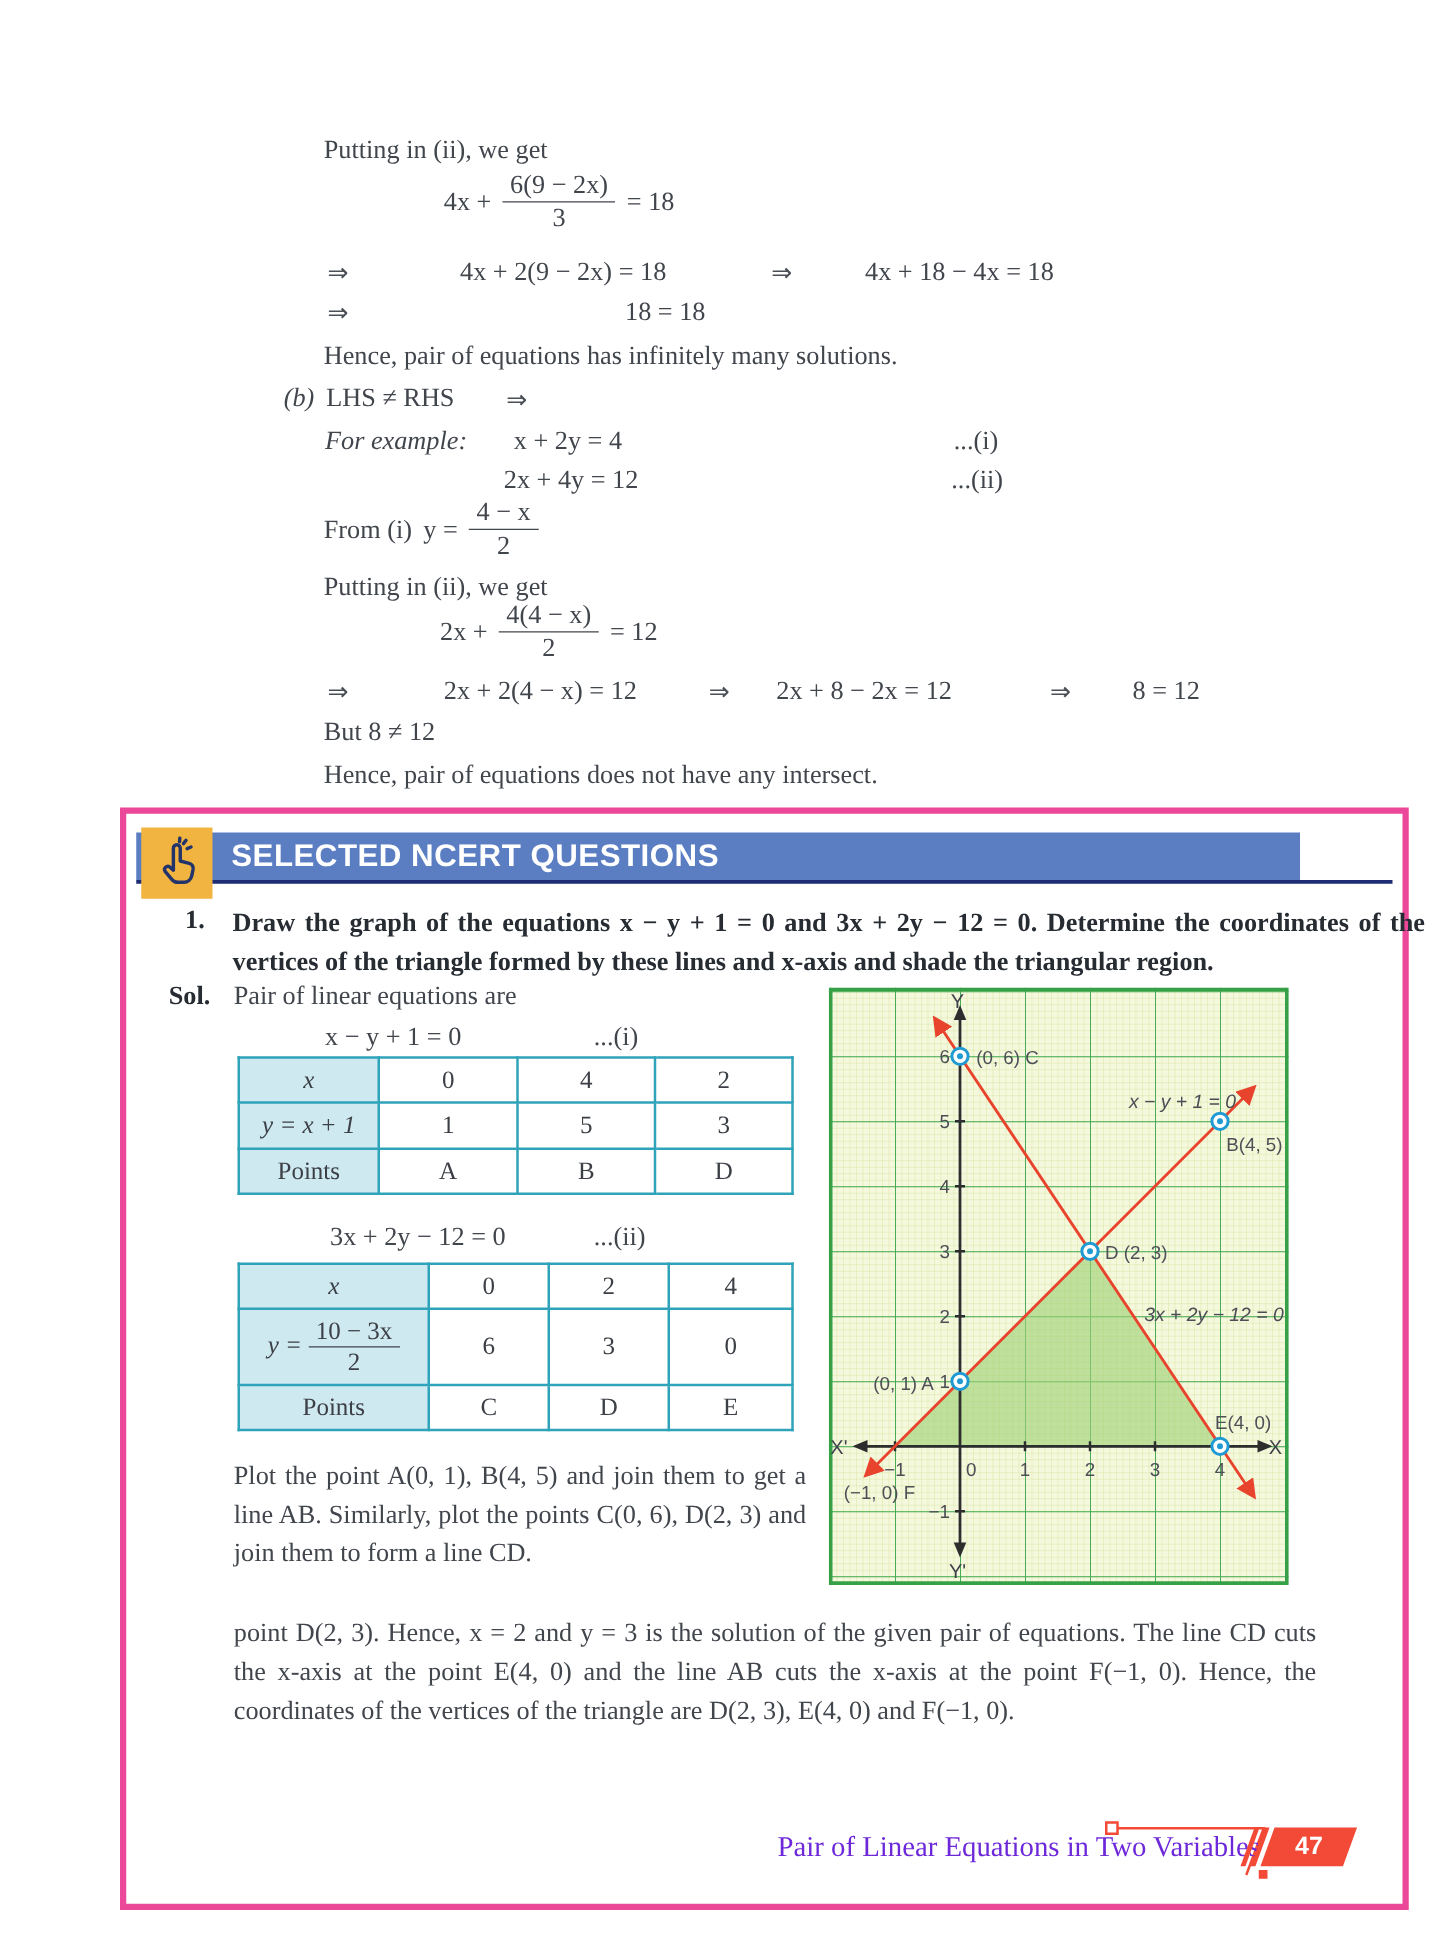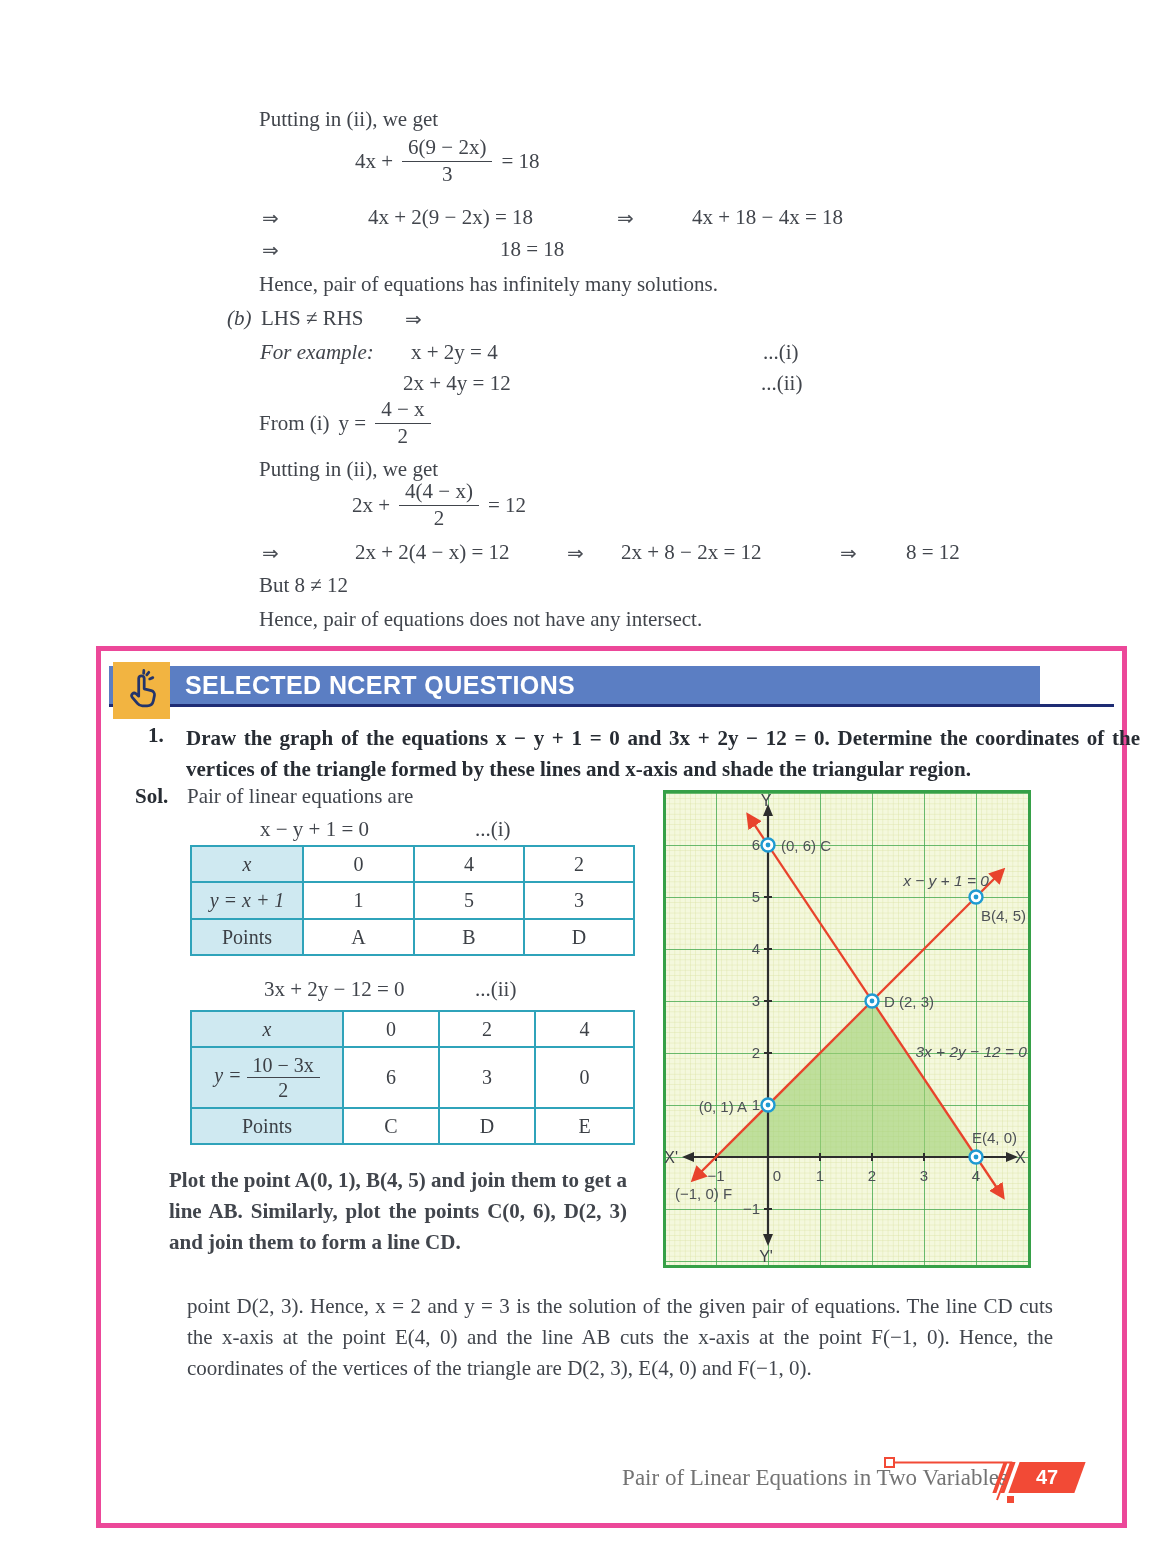--- a/index.html
+++ b/index.html
@@ -30,21 +30,21 @@
   .tbl th{background:#cfe9f1;}
   .th-it{font-style:italic;}
   .th-b{font-weight:bold;}
   .tagright{color:#41454c;}
   svg text{font-family:"Liberation Sans","DejaVu Sans",sans-serif;}
   .badge{position:absolute;left:913px;top:811px;width:66px;height:31px;background:#f24a36;
       transform:skewX(-20deg);display:flex;align-items:center;justify-content:center;}
   .badge span{transform:skewX(20deg);color:#fff;font-family:"Liberation Sans",sans-serif;
       font-weight:bold;font-size:20px;}
   .slash{position:absolute;top:811px;width:4px;height:31px;background:#f24a36;transform:skewX(-20deg);}
-  .foot-title{position:absolute;right:114px;top:814px;font-size:23px;color:#737373;}
+  .foot-title{position:absolute;right:114px;top:814px;font-size:23px;color:#6d28d9;}
 </style>
 </head>
 <body>
 
 <div class="page">
 
   <div class="abs" style="left:259px;top:107px;">Putting in (ii), we get</div>
 
   <div class="abs eqrow" style="left:355px;top:136px;">
     <span>4x +</span>
@@ -192,21 +192,21 @@
       </tr>
       <tr style="height:36px">
         <th class="th-b">Points</th>
         <td>C</td>
         <td>D</td>
         <td>E</td>
       </tr>
     </tbody>
       </table>
 
-    <div class="abs para" style="left:68px;top:514px;width:458px;font-weight:bold;">Plot the point A(0, 1), B(4, 5) and join them to get a line AB. Similarly, plot the points C(0, 6), D(2, 3) and join them to form a line CD.</div>
+    <div class="abs para" style="left:86px;top:514px;width:458px;">Plot the point A(0, 1), B(4, 5) and join them to get a line AB. Similarly, plot the points C(0, 6), D(2, 3) and join them to form a line CD.</div>
     <div class="abs para" style="left:86px;top:640px;width:866px;">point D(2, 3). Hence, x = 2 and y = 3 is the solution of the given pair of equations. The line CD cuts the x-axis at the point E(4, 0) and the line AB cuts the x-axis at the point F(−1, 0). Hence, the coordinates of the vertices of the triangle are D(2, 3), E(4, 0) and F(−1, 0).</div>
 
     <div class="abs" style="left:562px;top:139px;width:368px;height:478px;">
       <svg width="368" height="478" viewBox="0 0 368 478">
         <defs>
           <pattern id="gs" width="5.2" height="5.2" patternUnits="userSpaceOnUse" patternTransform="translate(1,3)">
             <path d="M5.2 0H0V5.2" stroke="#d8e09b" stroke-width="0.7" fill="none"></path>
           </pattern>
           <pattern id="gb" width="52" height="52" patternUnits="userSpaceOnUse" patternTransform="translate(1,3)">
             <path d="M52 0H0V52" stroke="#3ea84e" stroke-width="1.5" fill="none"></path>

